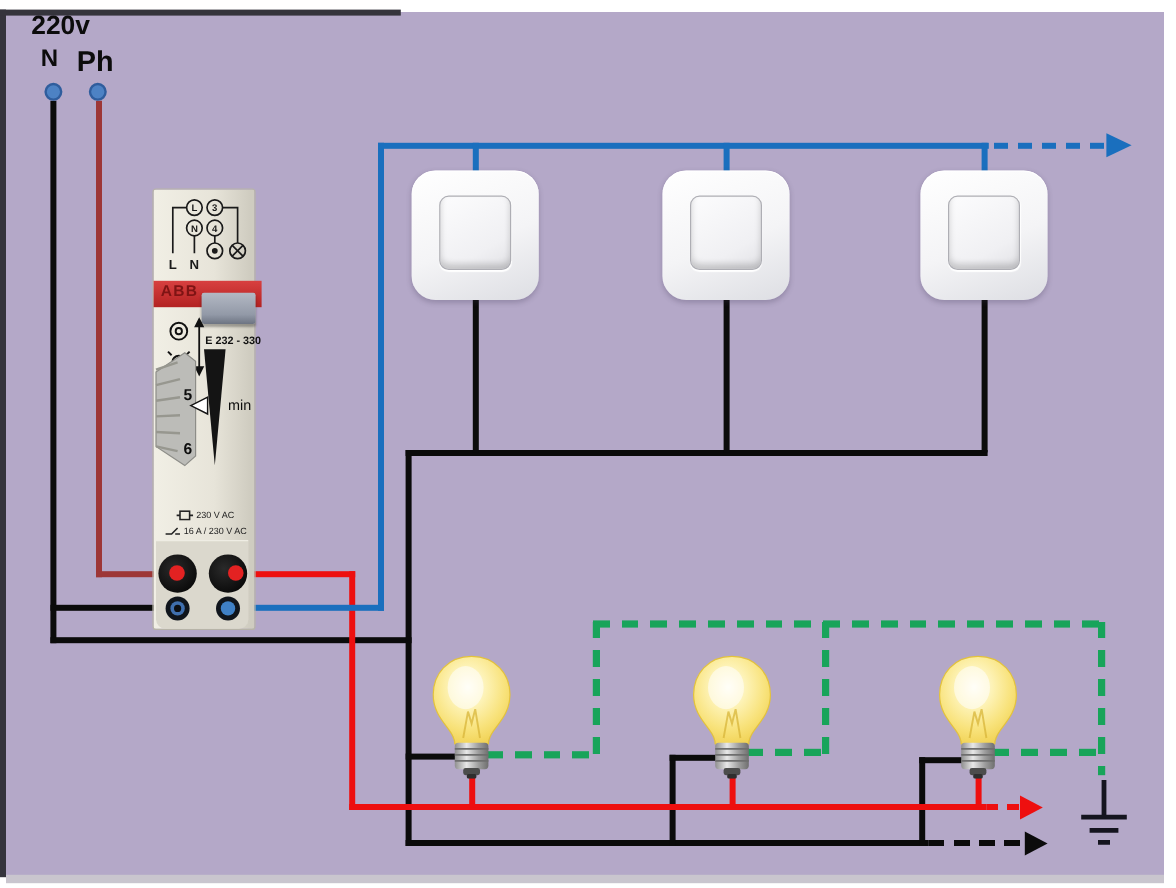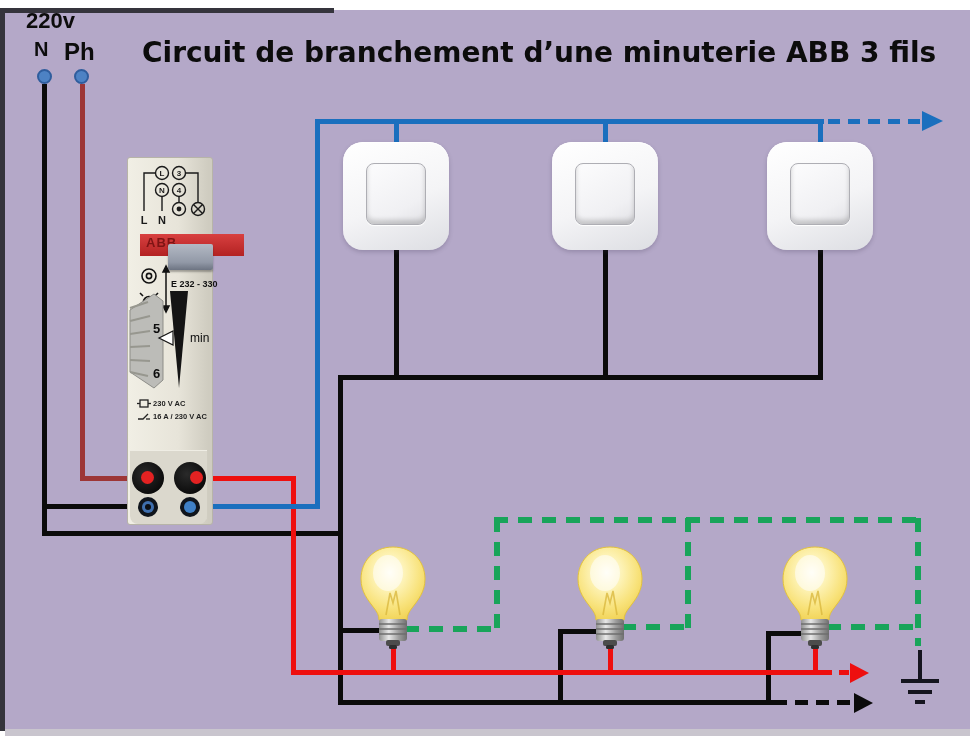--- a/index.html
+++ b/index.html
@@ -38,29 +38,29 @@
           box-shadow:0 2px 4px rgba(60,50,80,.25), inset 0 1px 0 #ffffff;}
   .switch .btn{position:absolute;left:23px;top:21px;width:60px;height:62px;border-radius:8px;
           background:linear-gradient(150deg,#fcfcfd 0%,#f0f0f3 70%,#e2e2e6 100%);
           border:1px solid #aeaeb4;box-sizing:border-box;
           box-shadow:inset 0 -4px 5px rgba(0,0,0,.18), 0 1px 1px #ffffff;}
 
   
   .device{position:absolute;left:127px;top:157px;width:86px;height:368px;
           background:linear-gradient(90deg,#f1efe5 0%,#e7e4d9 60%,#cfccc0 96%);
           border:1px solid #b7b4a8;border-radius:3px;box-sizing:border-box;}
-  .dev-band{position:absolute;left:0;top:76px;width:104px;height:22px;
-            background:linear-gradient(180deg,#d84040,#b32222);margin-left:12px;}
+  .dev-band{position:absolute;left:0;top:76px;width:90px;height:22px;
+            background:linear-gradient(180deg,#d84040,#b32222);}
   .dev-abb{position:absolute;left:6px;top:1px;font-size:13px;font-weight:800;
            letter-spacing:1px;color:#7e1414;}
   .dev-clip{position:absolute;left:40px;top:86px;width:45px;height:26px;border-radius:2px;
             background:linear-gradient(180deg,#b3b9c4 0%,#9299a7 70%,#6d7482 100%);
             box-shadow:0 2px 2px rgba(0,0,0,.3);}
   .dev-model{position:absolute;left:43px;top:121px;font-size:9px;font-weight:700;color:#111;white-space:nowrap;}
-  .dev-ratings{position:absolute;left:9px;top:239px;font-size:7.5px;font-weight:700;color:#222;white-space:nowrap;line-height:13px;}
+  .dev-ratings{position:absolute;left:9px;top:265px;font-size:7.5px;font-weight:400;color:#222;white-space:nowrap;line-height:13px;text-align:center;}
   .dev-ratings svg{vertical-align:-2px;}
   .dev-termblock{position:absolute;left:2px;top:292px;width:77px;height:74px;
                  background:#dbd8cd;border-radius:0 0 8px 8px;box-shadow:inset 0 1px 0 #efede4;}
   .term-big{position:absolute;width:32px;height:32px;border-radius:50%;
             background:radial-gradient(circle at 40% 38%,#2a2a2a,#000);}
   .term-reddot{position:absolute;width:13px;height:13px;border-radius:50%;background:#e32222;}
   .term-small{position:absolute;width:20px;height:20px;border-radius:50%;background:#10151c;}
   .term-small .mid{position:absolute;left:4px;top:4px;width:12px;height:12px;border-radius:50%;background:#3f6fae;}
   .term-small .core{position:absolute;left:7px;top:7px;width:6px;height:6px;border-radius:50%;background:#0c0f14;}
 
@@ -69,21 +69,20 @@
 </style>
 </head>
 <body>
 
 <div class="page">
   <div class="panel"></div>
   <div class="frame-left"></div>
   <div class="frame-top"></div>
   <div class="frame-bottom"></div>
 
-  <div class="title">Circuit de branchement d’une minuterie ABB 3 fils</div>
 
   <div class="supply-volt">220v</div>
   <div class="supply-n">N</div>
   <div class="supply-ph">Ph</div>
 
   <div class="w blk" style="left:42px;top:84px;width:5px;height:452px;"></div>
   <div class="w blk" style="left:42px;top:504px;width:106px;height:5px;"></div>
   <div class="w blk" style="left:42px;top:531px;width:301px;height:5px;"></div>
   <div class="w blk" style="left:338px;top:375px;width:5px;height:330px;"></div>
 

